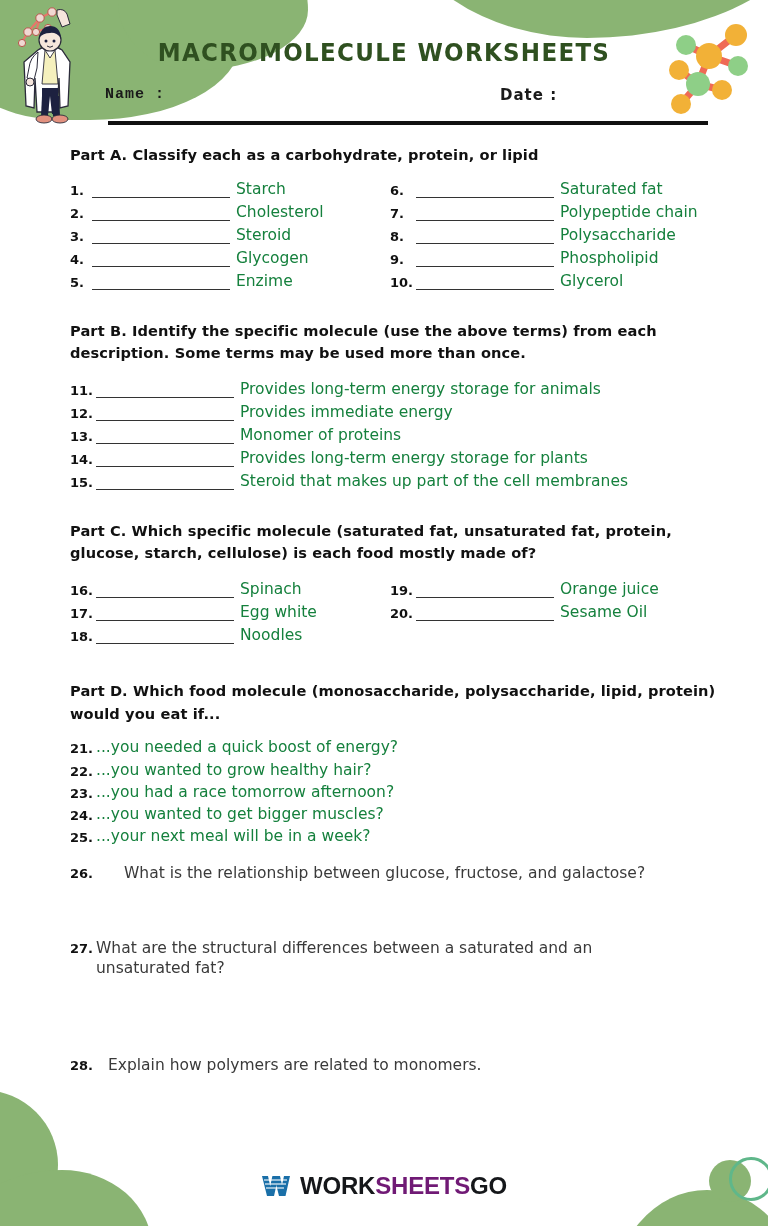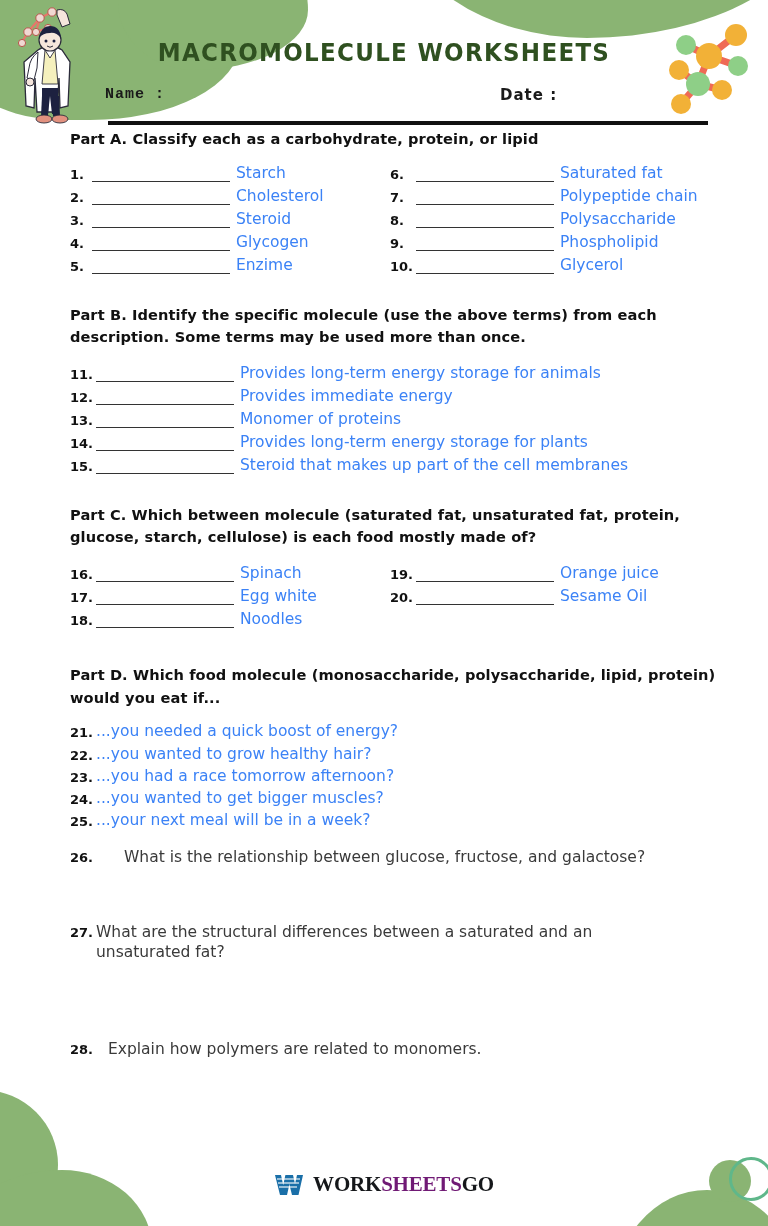--- a/index.html
+++ b/index.html
@@ -158,21 +158,21 @@
     display: inline-block;
     width: 138px;
     border-bottom: 1.6px solid #333;
     height: 17px;
     flex: 0 0 138px;
     margin-right: 6px;
   }
   .qtext {
     font-family: "DejaVu Sans", sans-serif;
     font-size: 15.5px;
-    color: #3b82f6;
+    color: #15803d;
     line-height: 1.05;
     font-weight: 400;
   }
 
   .two-col {
     display: flex;
     margin-left: 70px;
   }
   .col { display: flex; flex-direction: column; }
   .col-left  { width: 320px; }
@@ -199,23 +199,23 @@
     position: absolute;
     left: 0; right: 0;
     top: 1172px;
     display: flex;
     align-items: center;
     justify-content: center;
     gap: 9px;
     z-index: 3;
   }
   .logo-text {
-    font-family: Liberation Serif, serif;
+    font-family: Liberation Sans, sans-serif;
     font-weight: bold;
-    font-size: 21px;
+    font-size: 24px;
     letter-spacing: -0.2px;
   }
   .logo-dark { color: #15171a; }
   .logo-blue { color: #701a75; }
 </style>
 </head>
 <body>
 
 <div class="blob" id="blob-top-left"></div>
 <div class="blob" id="blob-top-left2"></div>
@@ -297,21 +297,21 @@
       <circle cx="46" cy="70" r="12" fill="#8ecf87"></circle>
       <circle cx="27" cy="56" r="10" fill="#f2b137"></circle>
       <circle cx="70" cy="76" r="10" fill="#f2b137"></circle>
       <circle cx="29" cy="90" r="10" fill="#f2b137"></circle>
     </g>
   </svg>
 </div>
 
 <div class="sheet">
 
-  <div class="part-heading" style="">Part A. Classify each as a carbohydrate, protein, or lipid</div>
+  <div class="part-heading" style="margin-top:16px;">Part A. Classify each as a carbohydrate, protein, or lipid</div>
 
   <div class="two-col" style="margin-top:14px;">
     <div class="col col-left">
       <div class="qrow">
         <span class="qnum">1.</span>
         <span class="blank"></span>
         <span class="qtext">Starch</span>
       </div>
       <div class="qrow">
         <span class="qnum">2.</span>
@@ -386,21 +386,21 @@
       <span class="blank"></span>
       <span class="qtext">Provides long-term energy storage for plants</span>
     </div>
     <div class="qrow">
       <span class="qnum wide">15.</span>
       <span class="blank"></span>
       <span class="qtext">Steroid that makes up part of the cell membranes</span>
     </div>
   </div>
 
-  <div class="part-heading" style="margin-top:30px;">Part C. Which between molecule (saturated fat, unsaturated fat, protein, glucose, starch, cellulose) is each food mostly made of?</div>
+  <div class="part-heading" style="margin-top:30px;">Part C. Which specific molecule (saturated fat, unsaturated fat, protein, glucose, starch, cellulose) is each food mostly made of?</div>
 
   <div class="two-col" style="margin-top:16px;">
     <div class="col col-left">
       <div class="qrow">
         <span class="qnum wide">16.</span>
         <span class="blank"></span>
         <span class="qtext">Spinach</span>
       </div>
       <div class="qrow">
         <span class="qnum wide">17.</span>

